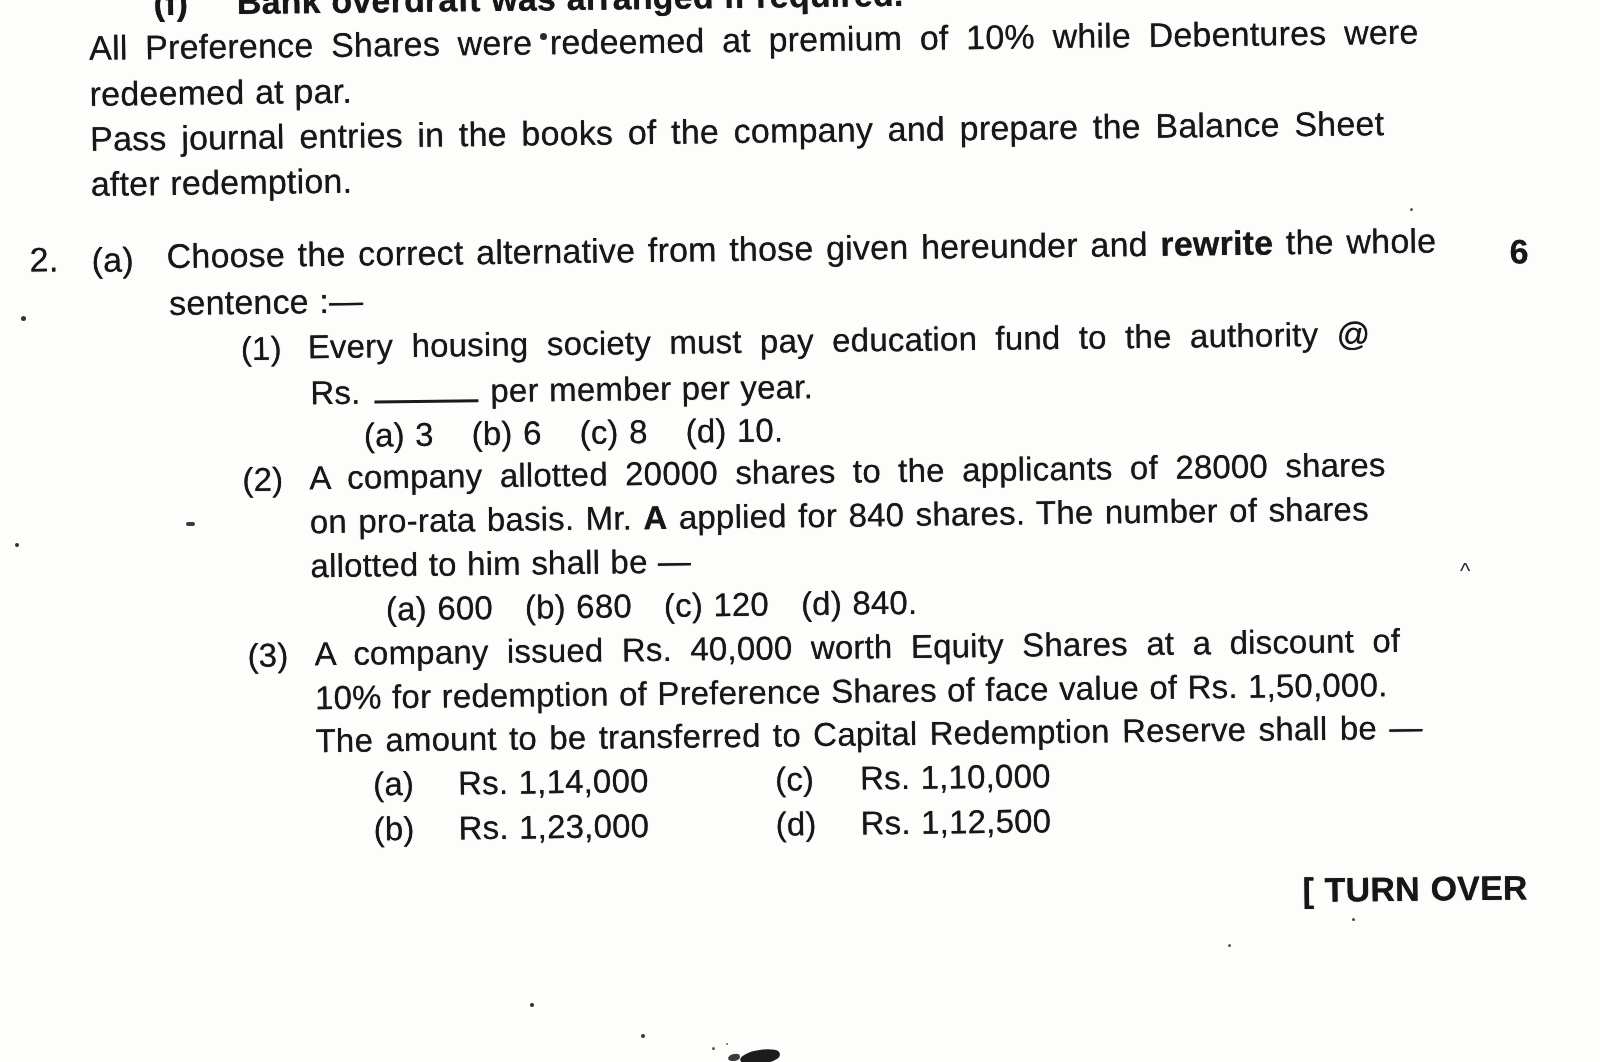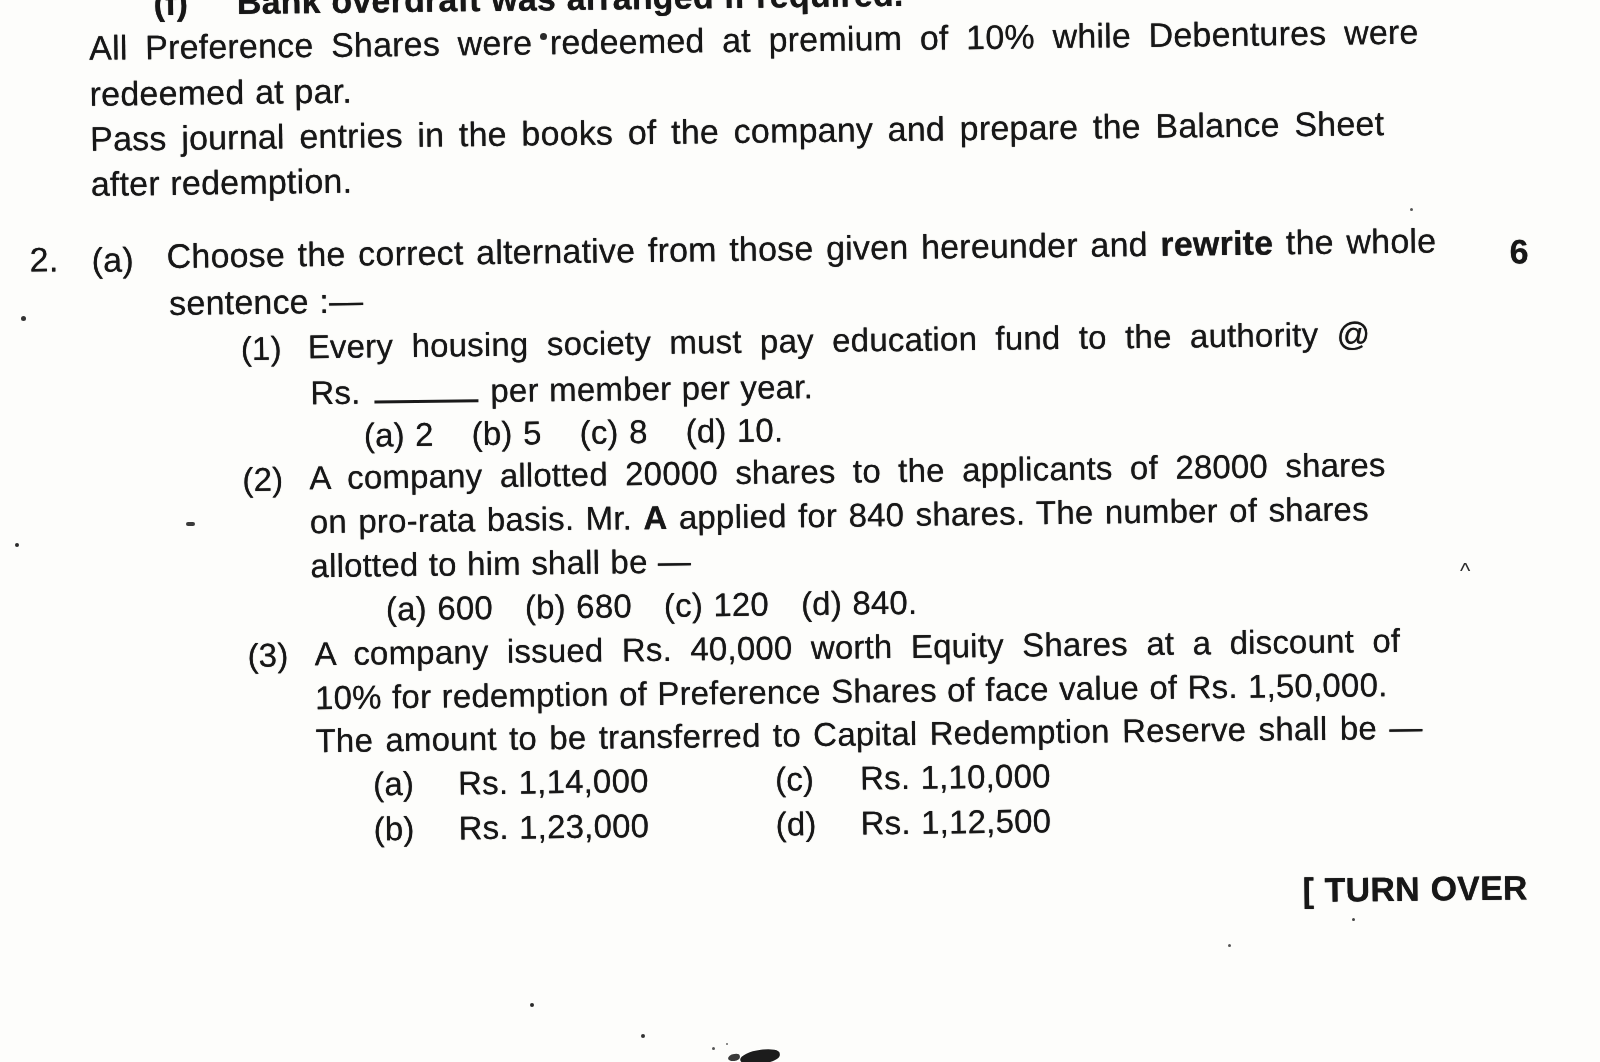--- a/index.html
+++ b/index.html
@@ -70,22 +70,22 @@
     </div>
     <div class="ln b" style="left:1513px; top:250px;">6</div>
     <div class="ln" style="left:172px; top:285px;">sentence :—</div>
 
     <div class="ln sm" style="left:243px; top:333px;">(1)</div>
     <div class="ln sm" style="left:310px; top:332px; word-spacing:9px;">Every housing society must pay education fund to the authority @</div>
     <div class="ln sm" style="left:312px; top:377px;">
       <span>Rs.</span><span class="blank"></span><span>per member per year.</span>
     </div>
     <div class="ln sm opts gap38" style="left:365px; top:421px;">
-      <span>(a) 2</span>
-      <span>(b) 5</span>
+      <span>(a) 3</span>
+      <span>(b) 6</span>
       <span>(c) 8</span>
       <span>(d) 10.</span>
     </div>
 
     <div class="ln sm" style="left:243px; top:464px;">(2)</div>
     <div class="ln sm" style="left:310px; top:463px; word-spacing:8px;">A company allotted 20000 shares to the applicants of 28000 shares</div>
     <div class="ln sm" style="left:310px; top:507px; word-spacing:2px;">
       <span>on pro-rata basis.  Mr. </span><span class="b">A</span><span> applied for 840 shares.  The number of shares</span>
     </div>
     <div class="ln sm" style="left:310px; top:551px;">allotted to him shall be —</div>

